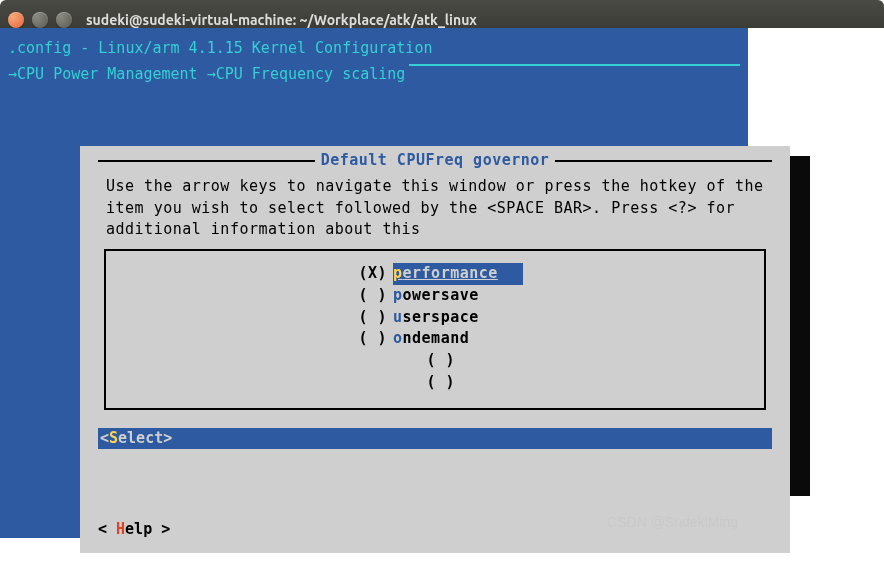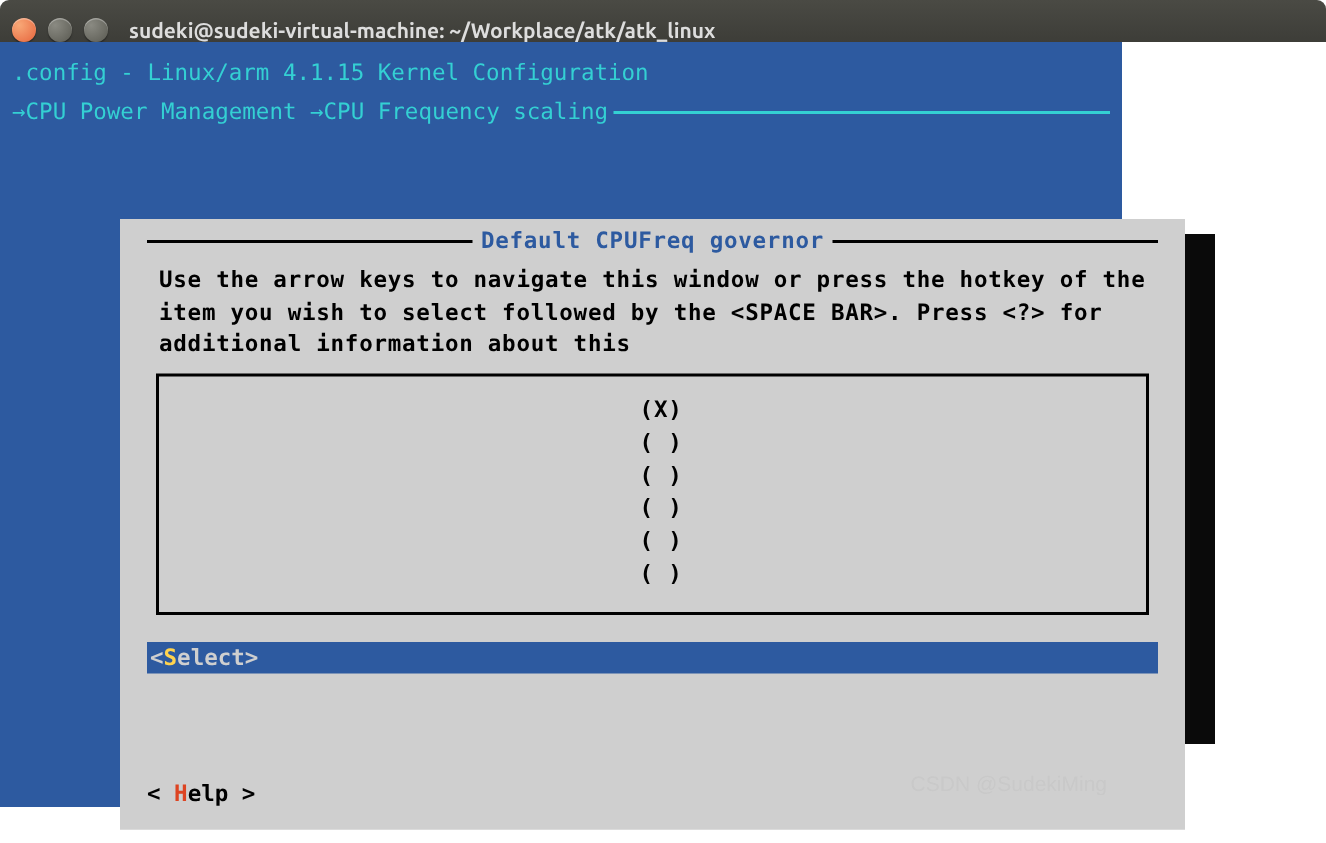--- a/index.html
+++ b/index.html
@@ -48,21 +48,21 @@
   .header {
     padding: 10px 8px 4px 8px;
   }
   .cyan { color: #34d0d3; }
   .arrow {
     display: inline-block;
     color: #34d0d3;
   }
   .hr-line {
     display: flex;
-    align-items: center;
+    align-items: flex-start;
     color: #34d0d3;
     padding: 0 8px 4px 8px;
   }
   .hr-line .hr-fill {
     flex: 1;
     border-top: 2px solid #34d0d3;
     margin-left: 4px;
     height: 0;
   }
   .dialog-shadow {
@@ -87,21 +87,21 @@
   .dlg-title-row .line {
     flex: 1; border-top: 2px solid #000; height: 0;
   }
   .dlg-title {
     padding: 0 6px;
     color: #2d5aa0;
     font-weight: bold;
     letter-spacing: .5px;
   }
   .dlg-help {
-    font-weight: bold;
+    font-weight: normal;
     margin: 4px 8px 8px 8px;
     letter-spacing: .5px;
   }
   .listbox {
     border: 2px solid #000;
     padding: 12px 0 14px 0;
     margin: 0 6px;
   }
   .opt-row {
     display: flex;
@@ -172,29 +172,33 @@
       <span class="dlg-title">Default CPUFreq governor</span>
       <span class="line"></span>
     </div>
 
     <div class="dlg-help">Use the arrow keys to navigate this window or press the hotkey of the item you wish to select followed by the &lt;SPACE BAR&gt;. Press &lt;?&gt; for additional information about this</div>
 
     <div class="listbox">
       <div id="opts">
           <div class="opt-row sel">
             <span class="opt-left">(<span class="hot">X</span>)</span>
-          </div>
-          <div class="opt-row">
-            <span class="opt-left">( )</span>
-          </div>
-          <div class="opt-row">
-            <span class="opt-left">( )</span>
-          </div>
-          <div class="opt-row">
-            <span class="opt-left">( )</span>
+            <span class="opt-label selected"><span class="hot">p</span>erformance</span>
+          </div>
+          <div class="opt-row">
+            <span class="opt-left">( )</span>
+            <span class="opt-label"><span class="hot">p</span>owersave</span>
+          </div>
+          <div class="opt-row">
+            <span class="opt-left">( )</span>
+            <span class="opt-label"><span class="hot">u</span>serspace</span>
+          </div>
+          <div class="opt-row">
+            <span class="opt-left">( )</span>
+            <span class="opt-label"><span class="hot">o</span>ndemand</span>
           </div>
           <div class="opt-row">
             <span class="opt-left">( )</span>
           </div>
           <div class="opt-row">
             <span class="opt-left">( )</span>
           </div>
         </div>
     </div>
 

